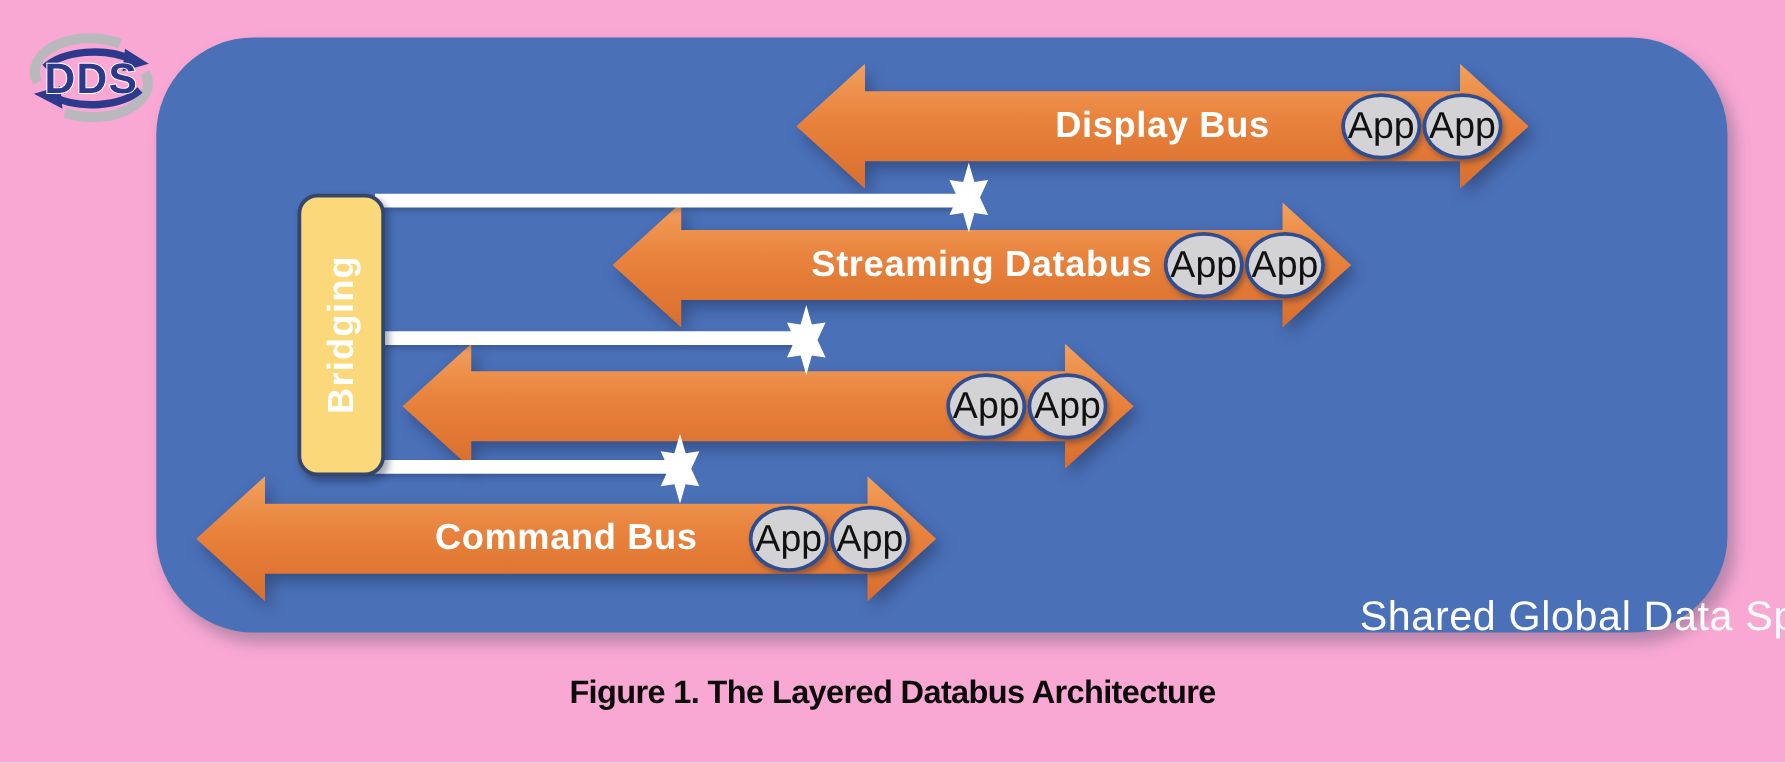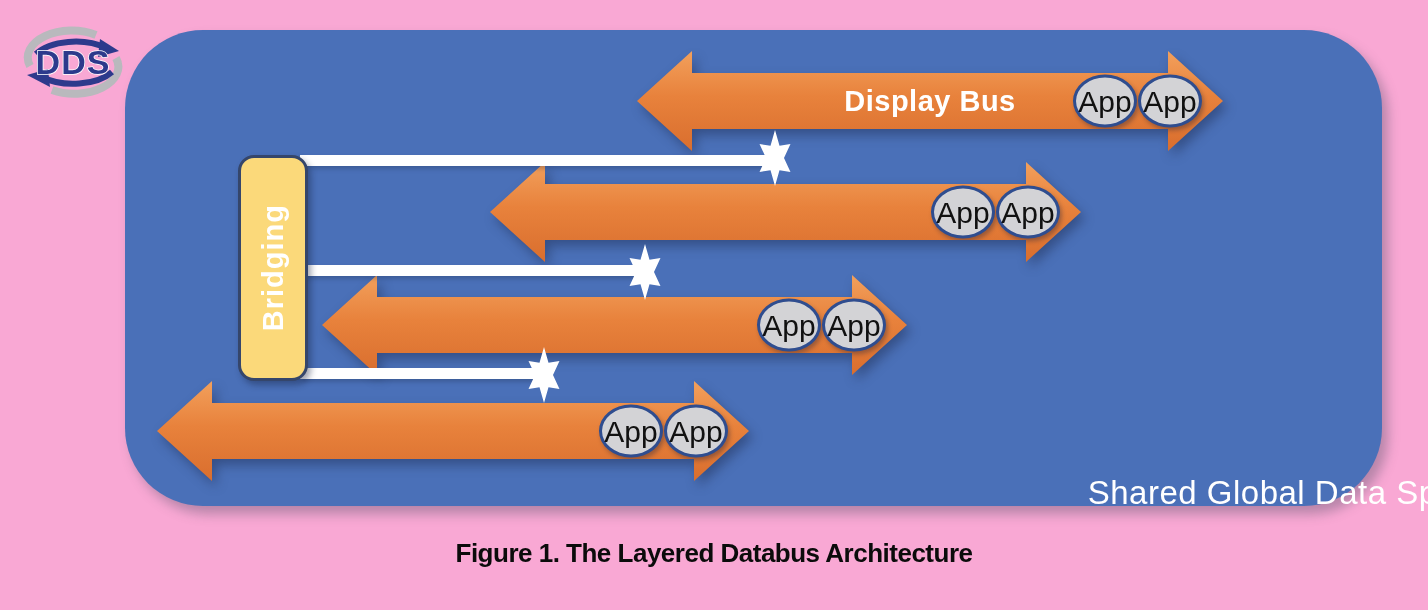--- a/index.html
+++ b/index.html
@@ -104,34 +104,36 @@
   <div class="bus bus-display">
     <div class="shape">
       <div class="bus-label">Display Bus</div>
       <div class="app app-1">App</div>
       <div class="app app-2">App</div>
     </div>
   </div>
 
   <div class="bus bus-streaming">
     <div class="shape">
+      <div class="bus-label">Streaming Databus</div>
       <div class="app app-1">App</div>
       <div class="app app-2">App</div>
     </div>
   </div>
 
   <div class="bus bus-status">
     <div class="shape">
       <div class="app app-1">App</div>
       <div class="app app-2">App</div>
     </div>
   </div>
 
   <div class="bus bus-command">
     <div class="shape">
+      <div class="bus-label">Command Bus</div>
       <div class="app app-1">App</div>
       <div class="app app-2">App</div>
     </div>
   </div>
 
   <div class="connector conn-1"></div>
   <div class="connector conn-2"></div>
   <div class="connector conn-3"></div>
   <div class="star star-1"></div>
   <div class="star star-2"></div>

